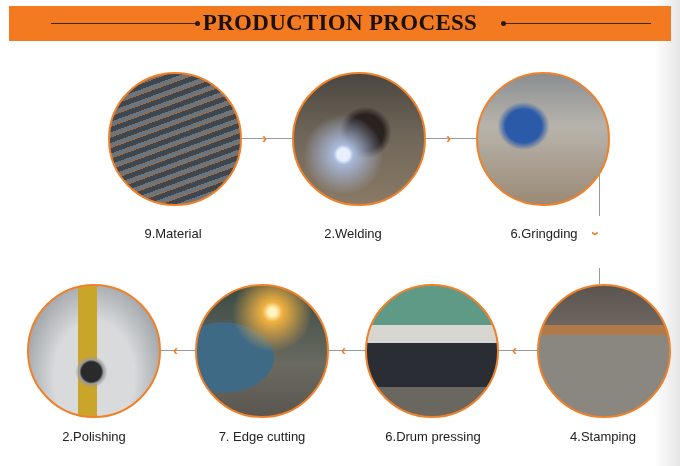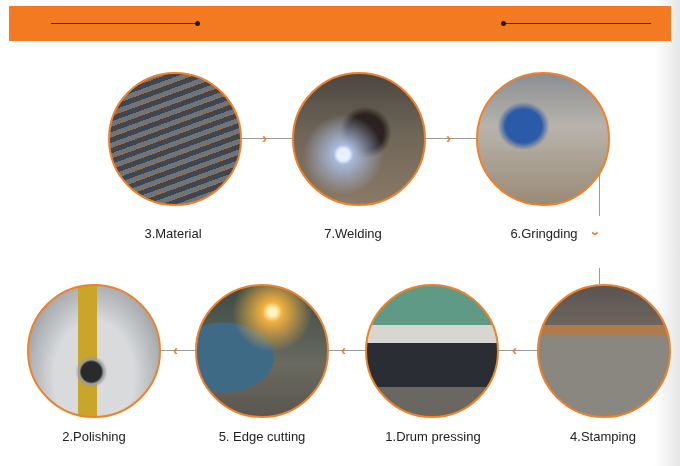--- a/index.html
+++ b/index.html
@@ -16,20 +16,21 @@
   .arrow{position:absolute;color:#f47a22;font-weight:bold;font-size:15px;line-height:15px;}
 </style>
 </head>
 <body>
 
 <div class="right-shade"></div>
 
 <div class="header">
   <div class="line" style="left:42px;width:145px;"></div>
   <div class="dot" style="left:186px;"></div>
+  <div class="title">PRODUCTION PROCESS</div>
   <div class="dot" style="left:492px;"></div>
   <div class="line" style="left:497px;width:145px;"></div>
 </div>
 
 <div class="circle" style="left:108px;top:72px;width:134px;height:134px;background:
  repeating-linear-gradient(160deg,#3e4650 0 5px,#6c747c 5px 9px,#a06a40 9px 10px);">
 </div>
 <div class="conn" style="left:242px;top:138px;width:50px;"></div>
 <div class="arrow" style="left:262px;top:130px;">›</div>
 
@@ -42,22 +43,22 @@
 <div class="arrow" style="left:446px;top:130px;">›</div>
 
 <div class="circle" style="left:476px;top:72px;width:134px;height:134px;background:
  radial-gradient(ellipse at 35% 40%,#2a5aa8 0 18px,rgba(40,80,160,0) 26px),
  linear-gradient(#8a8e92 0%,#b8b4ac 40%,#9a8a76 100%);">
 </div>
 <div class="vconn" style="left:599px;top:168px;height:48px;"></div>
 <div class="arrow" style="left:594px;top:226px;transform:rotate(90deg);">›</div>
 <div class="vconn" style="left:599px;top:268px;height:16px;"></div>
 
-<div class="label" style="left:93px;top:226px;">3.Material</div>
-<div class="label" style="left:273px;top:226px;">7.Welding</div>
+<div class="label" style="left:93px;top:226px;">9.Material</div>
+<div class="label" style="left:273px;top:226px;">2.Welding</div>
 <div class="label" style="left:464px;top:226px;">6.Gringding</div>
 
 <div class="circle" style="left:27px;top:284px;width:134px;height:134px;background:
  radial-gradient(circle at 48% 66%,#2a2a2a 0 10px,#9a9a9a 12px,rgba(0,0,0,0) 16px),
  linear-gradient(90deg,rgba(0,0,0,0) 38%,#c9a52a 38% 52%,rgba(0,0,0,0) 52%),
  radial-gradient(ellipse at 50% 70%,#d8dadc 0 40px,#a4a8ac 70px);">
 </div>
 <div class="conn" style="left:161px;top:350px;width:38px;"></div>
 <div class="arrow" style="left:173px;top:342px;">‹</div>
 
@@ -74,15 +75,15 @@
  linear-gradient(#5f9a86 0%,#5f9a86 30%,#d8d6d0 30% 44%,#2a2e34 44% 78%,#6a6660 78%);">
 </div>
 <div class="conn" style="left:499px;top:350px;width:38px;"></div>
 <div class="arrow" style="left:512px;top:342px;">‹</div>
 
 <div class="circle" style="left:537px;top:284px;width:134px;height:134px;background:
  linear-gradient(#5a5450 0%,#6e6660 30%,#b07a4a 30% 38%,#8a8680 38% 100%);">
 </div>
 
 <div class="label" style="left:14px;top:429px;">2.Polishing</div>
-<div class="label" style="left:182px;top:429px;">5. Edge cutting</div>
-<div class="label" style="left:353px;top:429px;">1.Drum pressing</div>
+<div class="label" style="left:182px;top:429px;">7. Edge cutting</div>
+<div class="label" style="left:353px;top:429px;">6.Drum pressing</div>
 <div class="label" style="left:523px;top:429px;">4.Stamping</div>
 
 </body></html>

